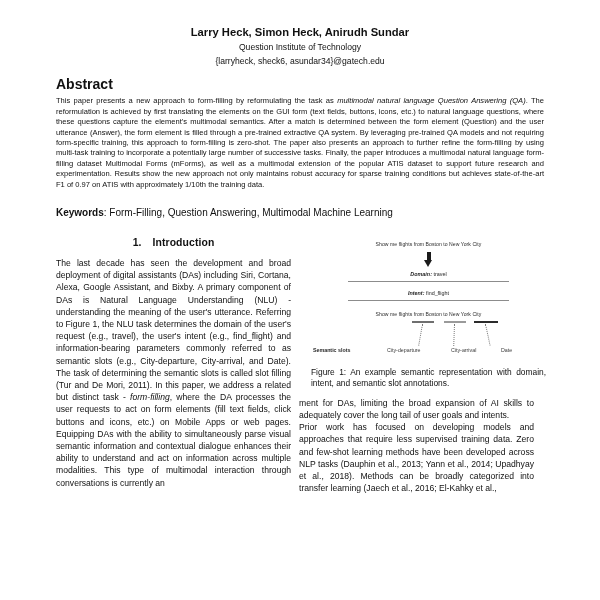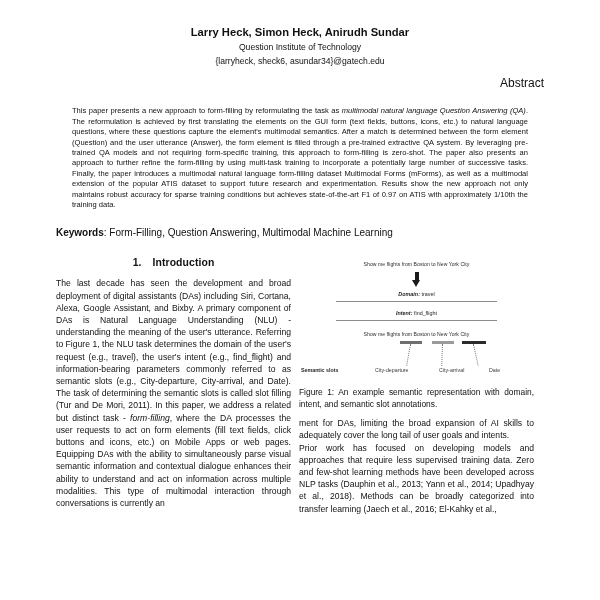--- a/index.html
+++ b/index.html
@@ -48,32 +48,32 @@
   }
   .emails {
     text-align: center;
     font-size: 8.6px;
     margin-top: 3px;
     line-height: 1.3;
   }
 
   
   .abstract-head {
-    text-align: right;
-    font-size: 12px;
-    font-weight: normal;
+    text-align: left;
+    font-size: 14px;
+    font-weight: bold;
     margin-top: 9px;
     margin-bottom: 4px;
   }
   .abstract-body {
     font-size: 7.55px;
     line-height: 1.38;
     text-align: justify;
     text-justify: inter-word;
-    margin: 16px;
+    margin: 0;
   }
   .abstract-body em { font-style: italic; }
 
   .keywords {
     font-size: 10px;
     line-height: 1.4;
     margin-top: 16px;
     text-align: left;
   }
   .keywords b { font-weight: bold; }
@@ -103,21 +103,21 @@
     text-align: justify;
     text-justify: inter-word;
     margin: 0;
     hyphens: manual;
   }
   .body-text + .body-text { margin-top: 0; }
   .body-text em { font-style: italic; }
 
   
   .figure {
-    margin: 0 0 7px 0;
+    margin: 0 0 7px 12px;
     width: 235px;
   }
   .fig-canvas {
     position: relative;
     width: 235px;
     height: 128px;
   }
   .fig-utt {
     position: absolute;
     left: 0;

